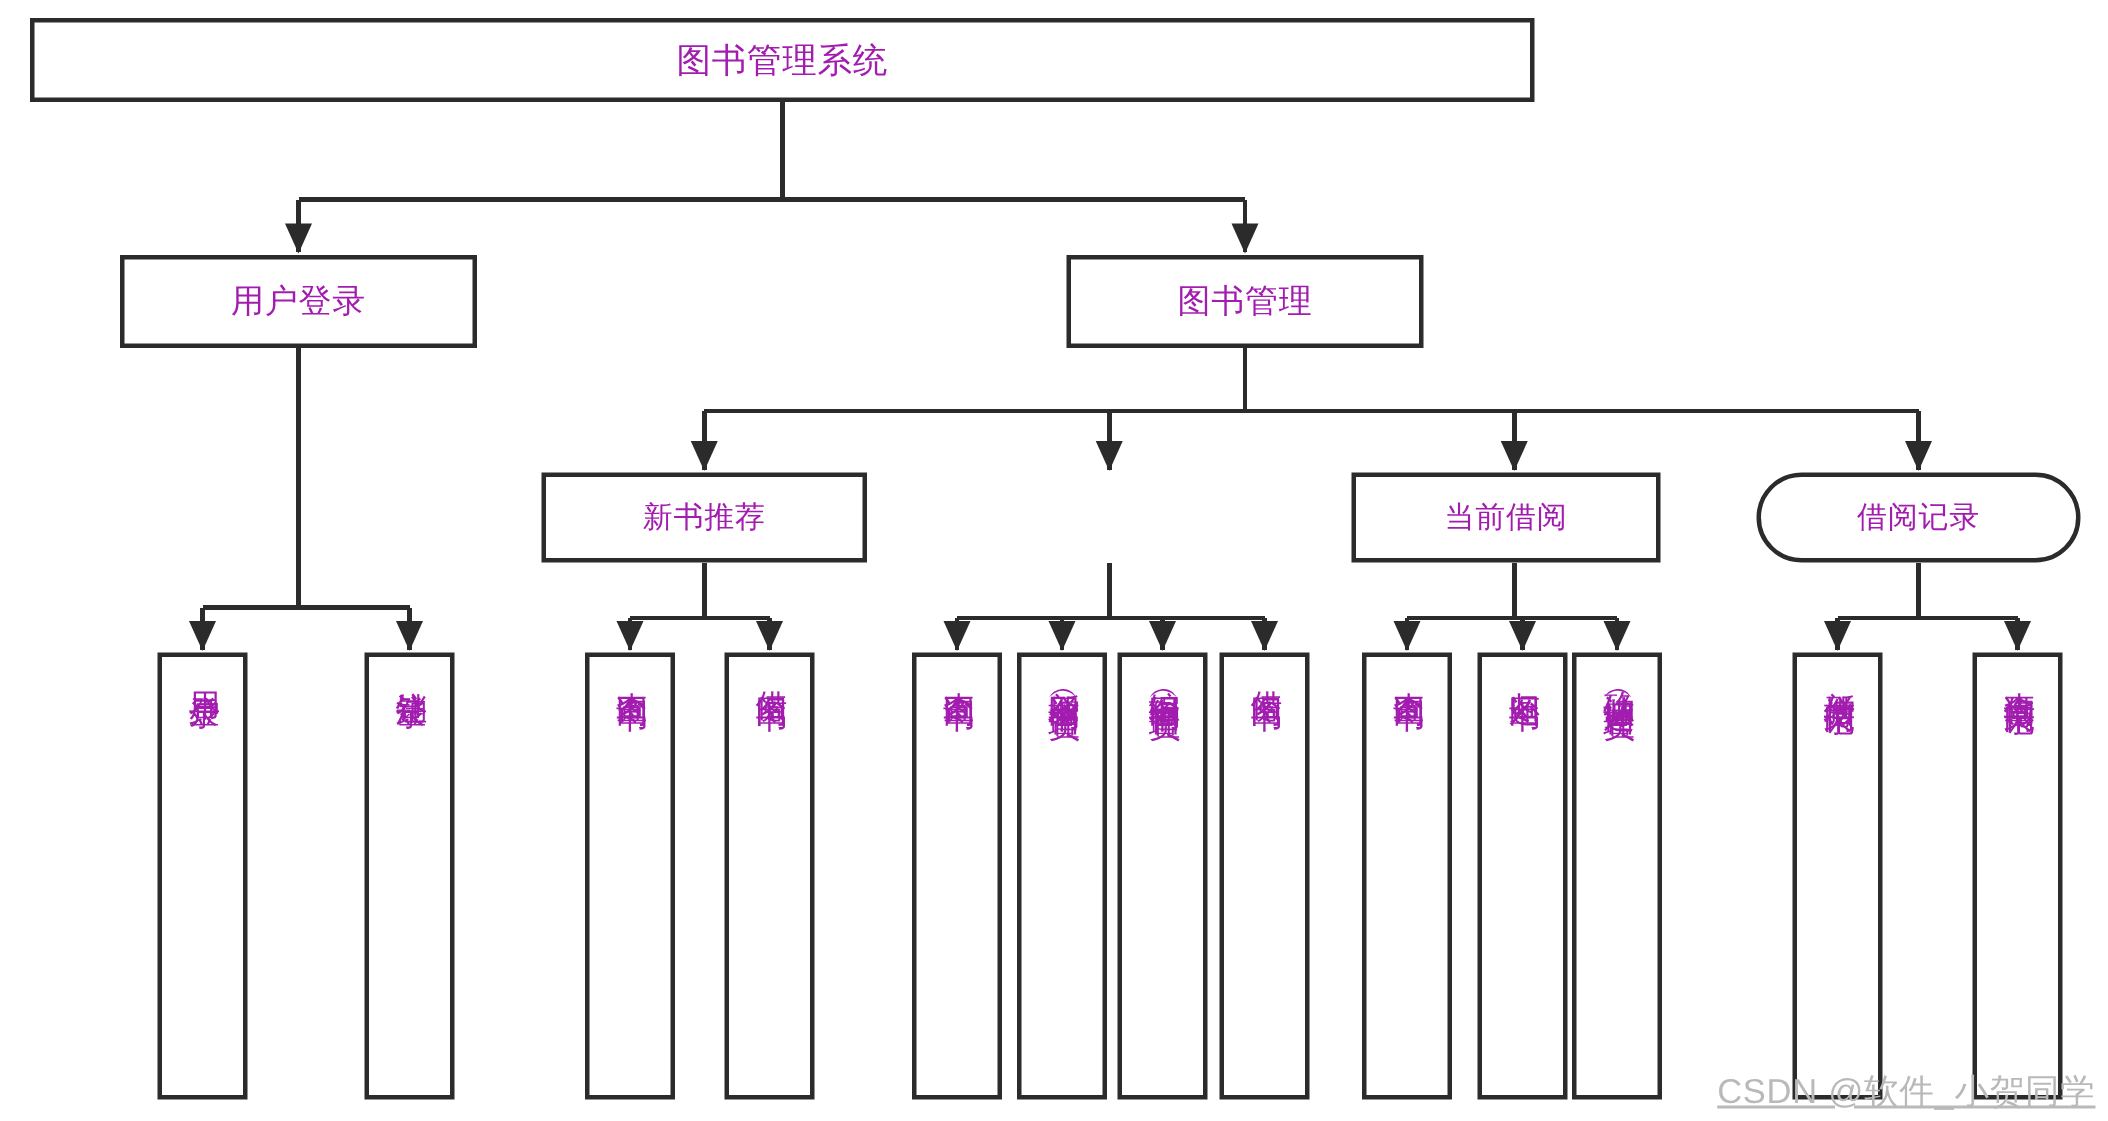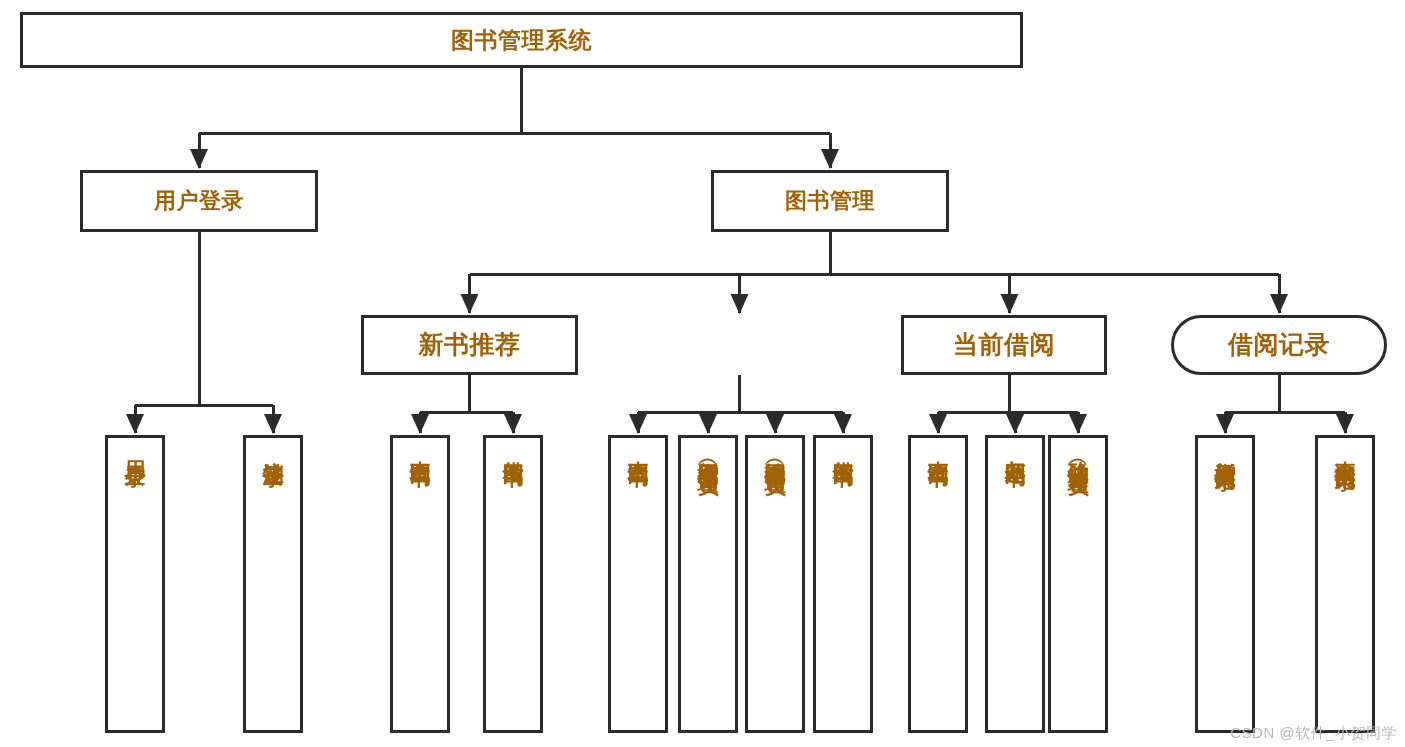--- a/index.html
+++ b/index.html
@@ -47,51 +47,51 @@
     align-items: center;
     justify-content: center;
     color: #2b2b2b;
     z-index: 2;
   }
   .node .label {
     font-size: 22px;
     line-height: 1.25;
     letter-spacing: 0.5px;
     white-space: nowrap;
-    color: #a16207;
-    font-weight: bold;
+    color: #a21caf;
   }
   .node.root .label { font-size: 23px; }
   .node.level2 .label { font-size: 22px; }
-  .node.level3 .label { font-size: 25px; }
+  .node.level3 .label { font-size: 20px; }
   
   .node.leaf {
     align-items: flex-start;
     justify-content: center;
     padding-top: 6px;
   }
   .node.leaf .label {
     writing-mode: vertical-rl;
     text-orientation: upright;
     font-size: 21px;
     line-height: 1.08;
     letter-spacing: 2px;
     white-space: nowrap;
     display: block;
   }
   
   #watermark {
     position: absolute;
     right: 8px;
     bottom: 4px;
-    font-size: 15px;
+    font-size: 23px;
     color: #b9b9b9;
     letter-spacing: 0.5px;
     z-index: 3;
     white-space: nowrap;
+    text-decoration: underline;
   }
 </style>
 </head>
 <body>
 
 <div id="canvas">
 
   <svg id="wires" viewBox="0 0 1405 747" width="1405" height="747">
       <line x1="521.5" y1="68" x2="521.5" y2="133"></line>
       <line x1="199" y1="133" x2="830" y2="133"></line>

